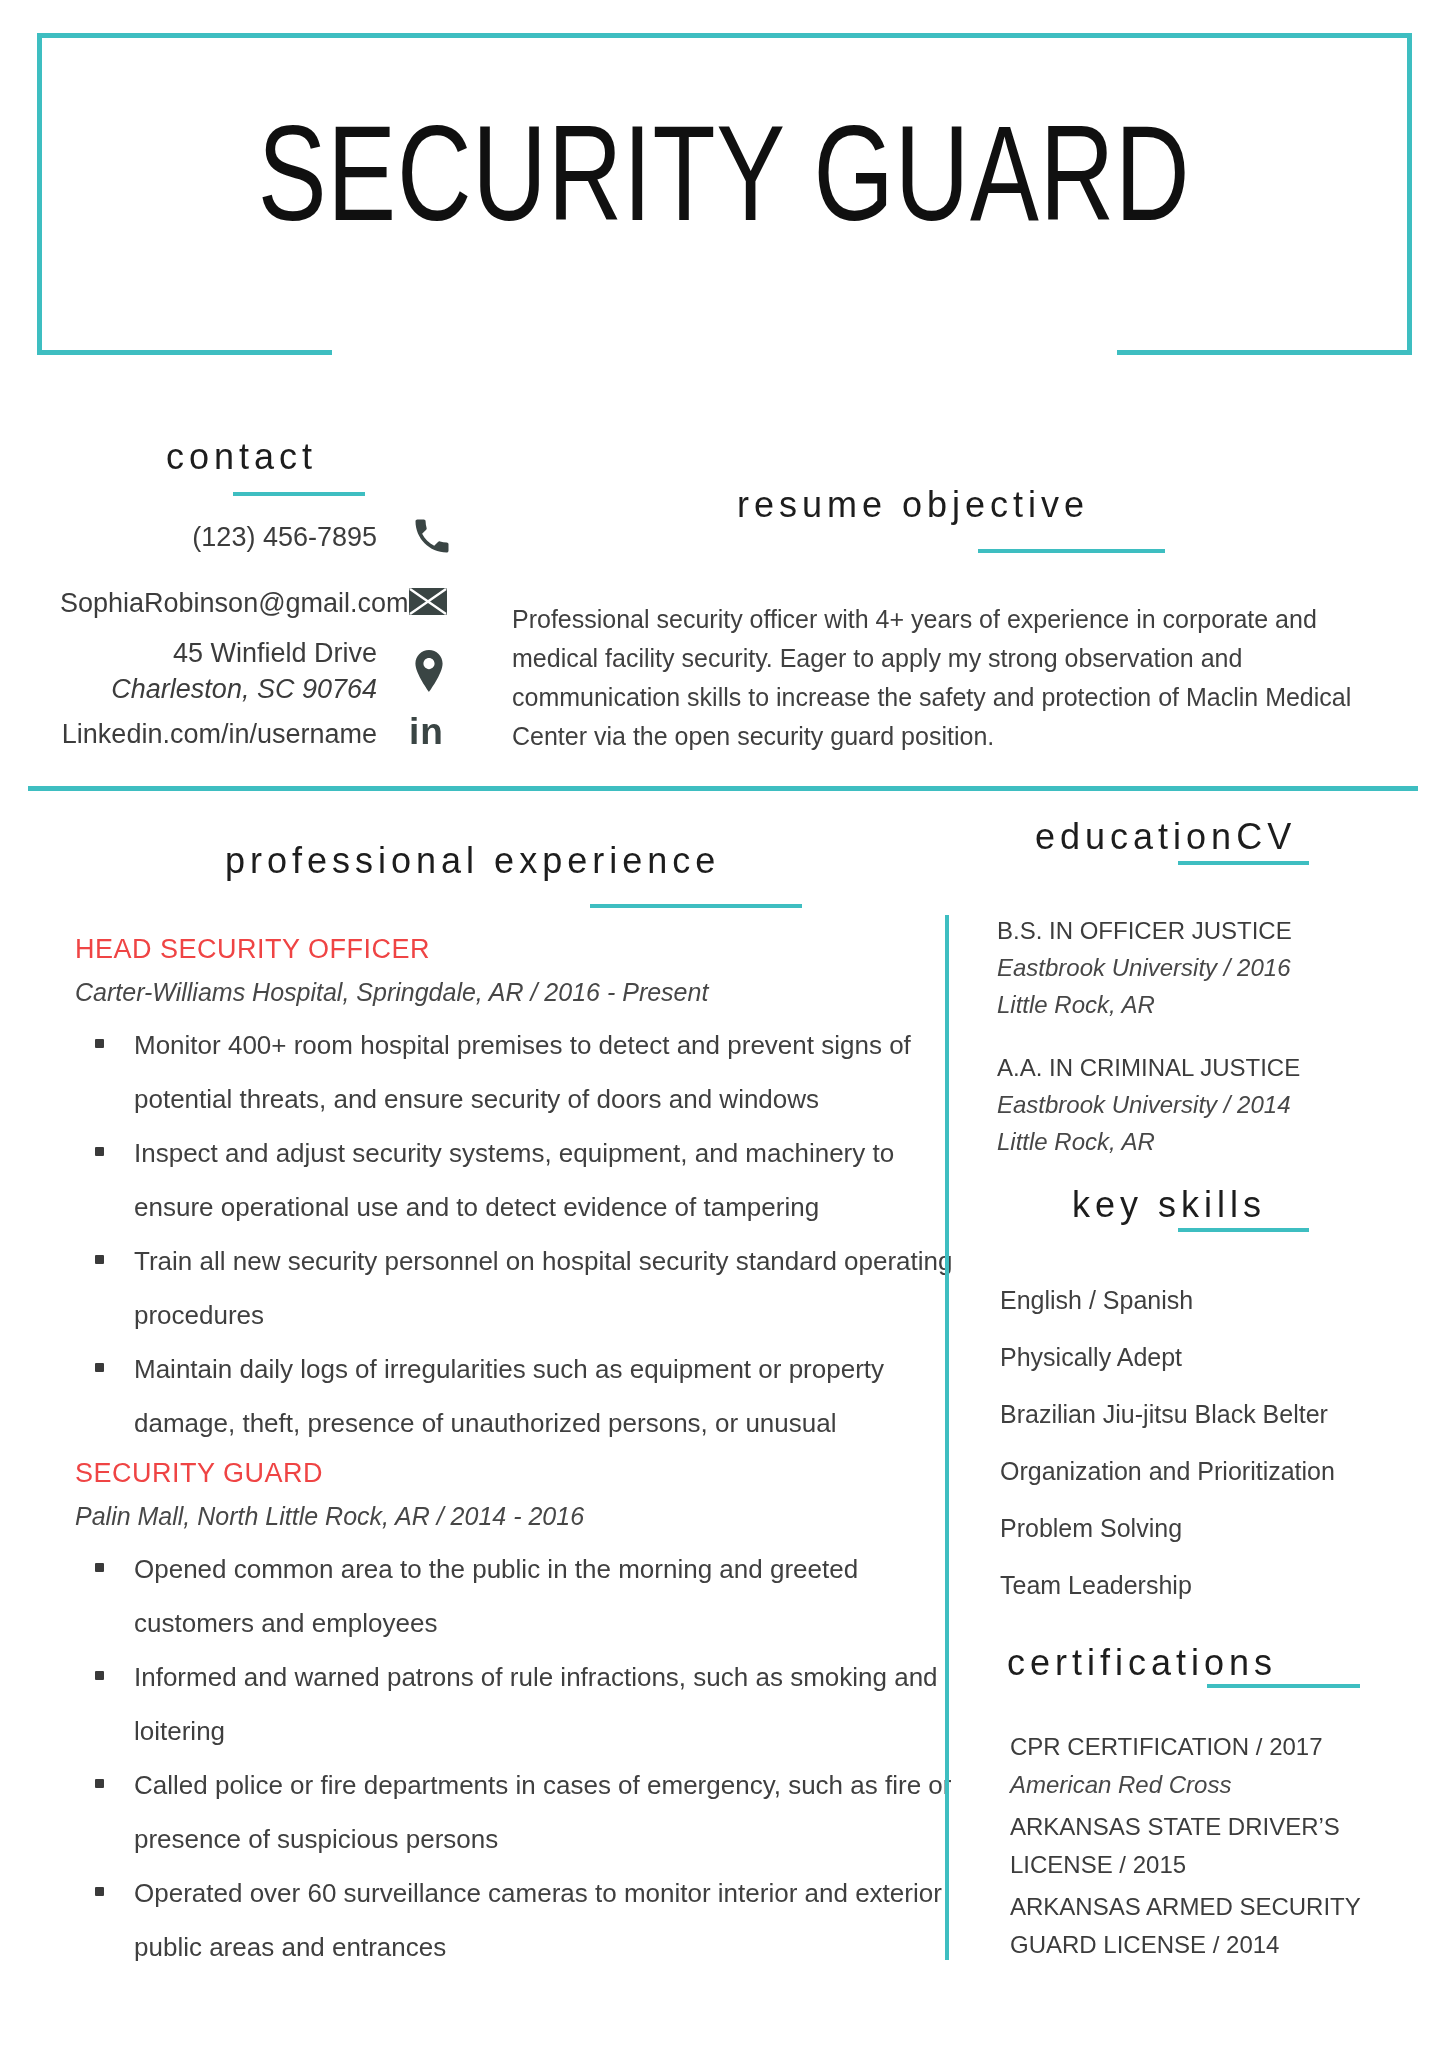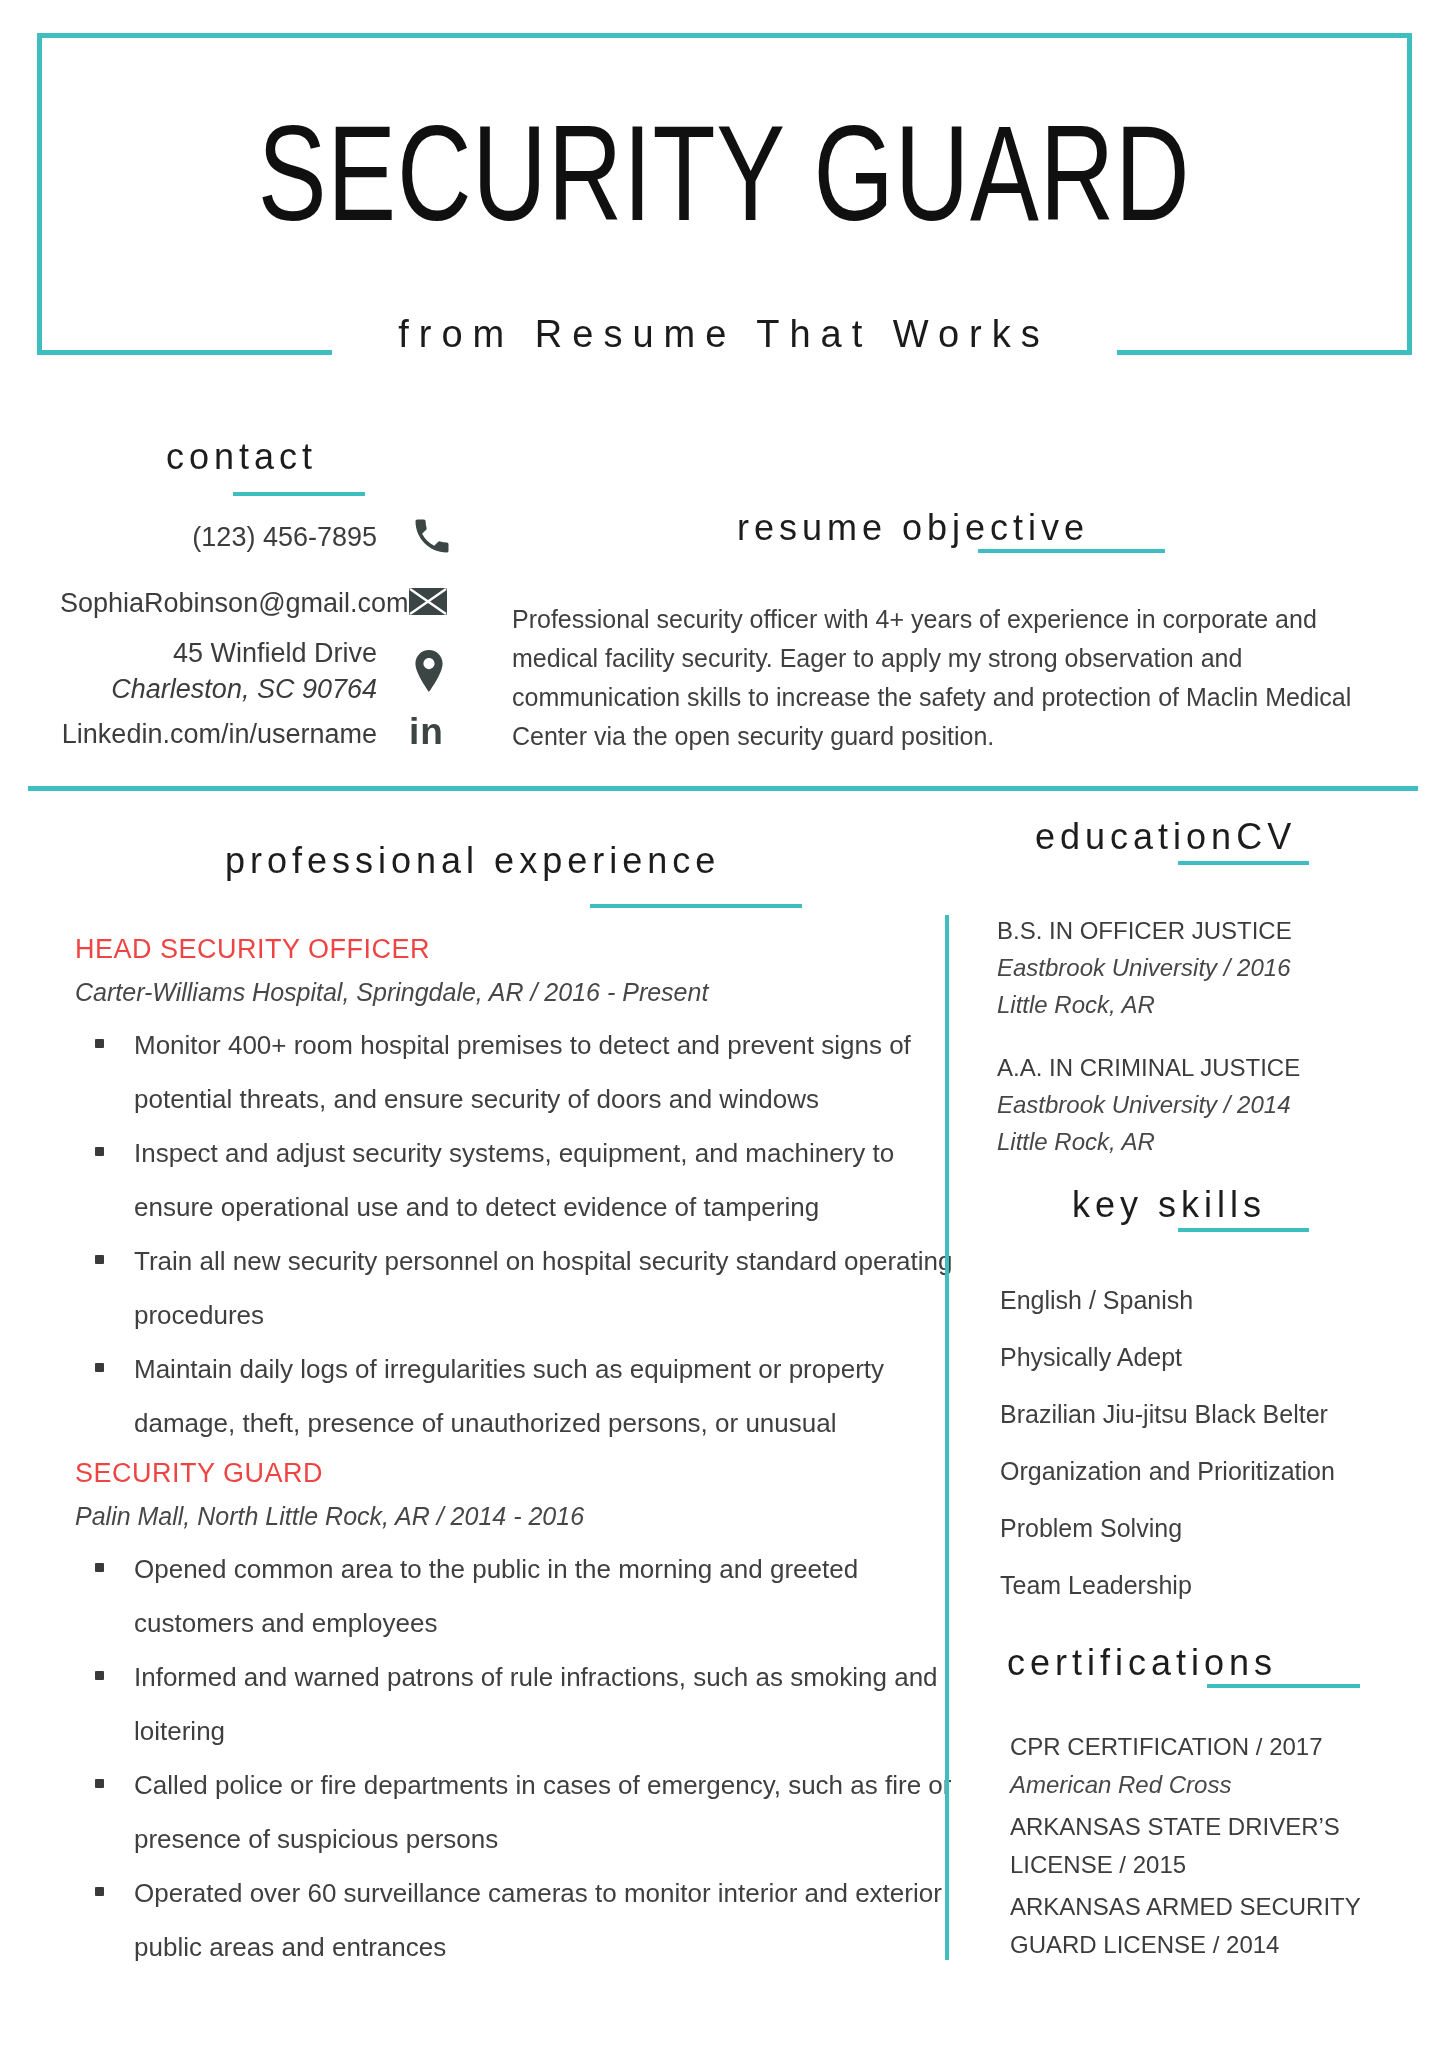--- a/index.html
+++ b/index.html
@@ -81,21 +81,20 @@
 
 <div id="page">
 
   <div class="abs teal frame-top"></div>
   <div class="abs teal frame-left"></div>
   <div class="abs teal frame-right"></div>
   <div class="abs teal frame-bl"></div>
   <div class="abs teal frame-br"></div>
 
   <div class="abs doc-title">SECURITY GUARD</div>
-  <div class="abs doc-subtitle">from Resume That Works</div>
 
   <div class="abs sec-heading" style="left:166px;top:436px;">contact</div>
   <div class="abs underline" style="left:233px;top:492px;width:132px;"></div>
 
   <div class="abs contact-text" style="top:520px;">(123) 456-7895</div>
   <div class="abs contact-text" style="top:586px;">SophiaRobinson@gmail.com</div>
   <div class="abs contact-text" style="top:636px;">45 Winfield Drive</div>
   <div class="abs contact-text" style="top:672px;font-style:italic;">Charleston, SC 90764</div>
   <div class="abs contact-text" style="top:717px;">Linkedin.com/in/username</div>
 
@@ -110,21 +109,21 @@
       <path d="M1 1 L37 26 M37 1 L1 26" stroke="#ffffff" stroke-width="2.4" fill="none"></path>
     </svg>
   </span>
   <span class="abs icon" style="left:414px;top:650px;">
     <svg width="30" height="42" viewBox="0 0 24 34">
         <path fill="#3a4544" d="M12 0C5.9 0 1 4.9 1 11c0 8.2 11 23 11 23s11-14.8 11-23C23 4.9 18.1 0 12 0zm0 15.5c-2.5 0-4.5-2-4.5-4.5s2-4.5 4.5-4.5 4.5 2 4.5 4.5-2 4.5-4.5 4.5z"></path>
       </svg>
   </span>
   <span class="abs linkedin-glyph" style="left:409px;top:713px;text-align:right;">in</span>
 
-  <div class="abs sec-heading" style="left:737px;top:484px;margin-top:23px;">resume objective</div>
+  <div class="abs sec-heading" style="left:737px;top:484px;">resume objective</div>
   <div class="abs underline" style="left:978px;top:549px;width:187px;"></div>
   <div class="abs objective-text">Professional security officer with 4+ years of experience in corporate and medical facility security. Eager to apply my strong observation and communication skills to increase the safety and protection of Maclin Medical Center via the open security guard position.</div>
 
   <div class="abs teal divider"></div>
 
   <div class="abs sec-heading" style="left:225px;top:840px;">professional experience</div>
   <div class="abs underline" style="left:590px;top:904px;width:212px;"></div>
 
   <div class="abs job" style="top:928px;">
     <div class="job-title">HEAD SECURITY OFFICER</div>

